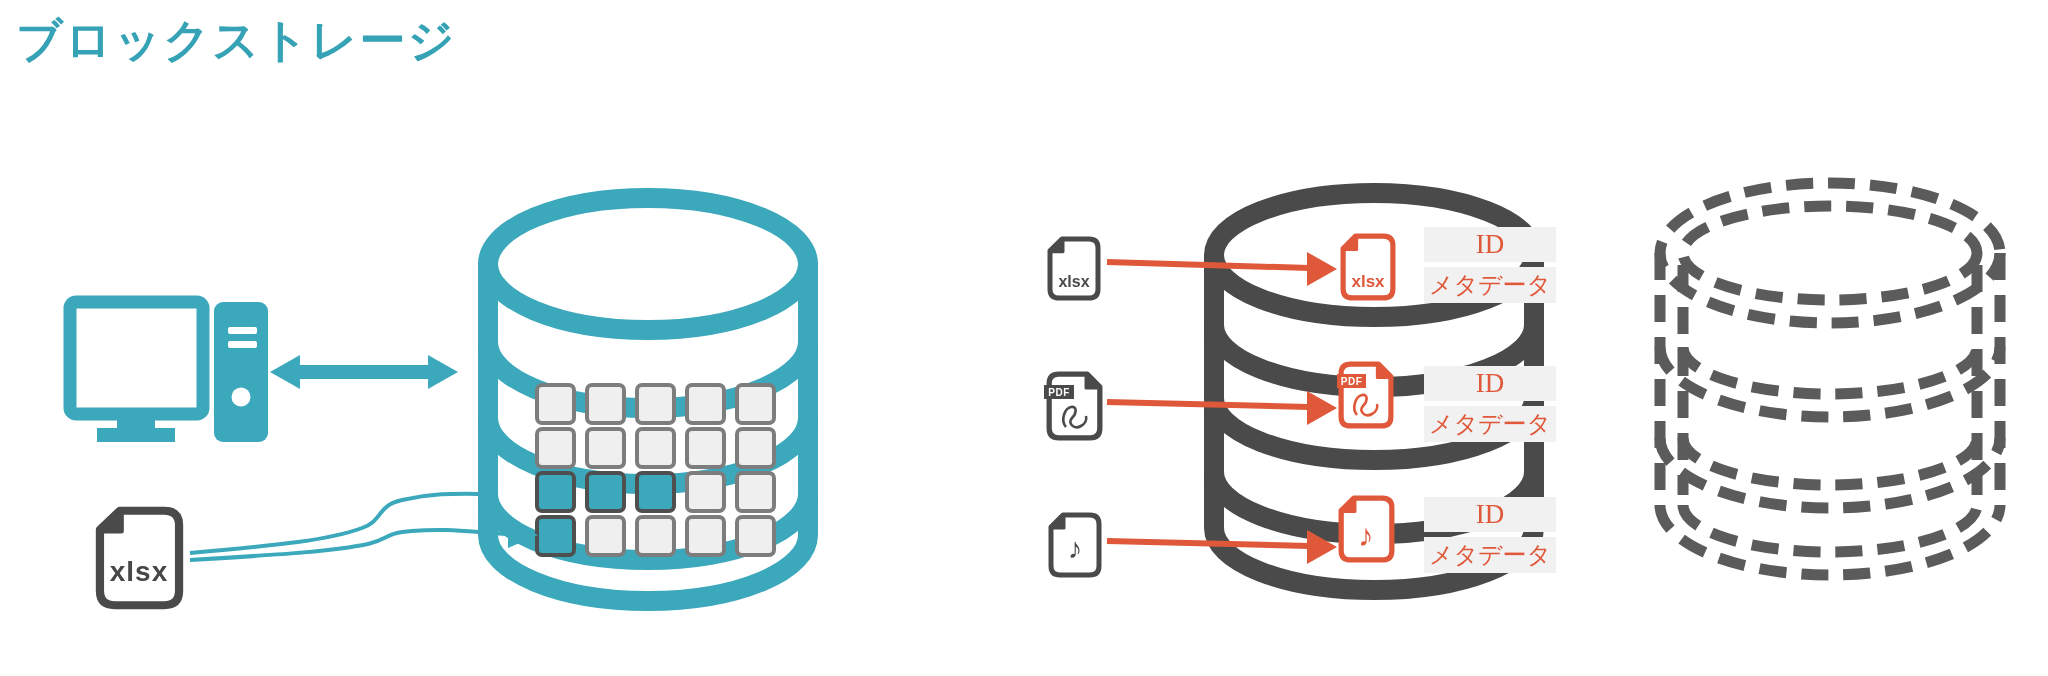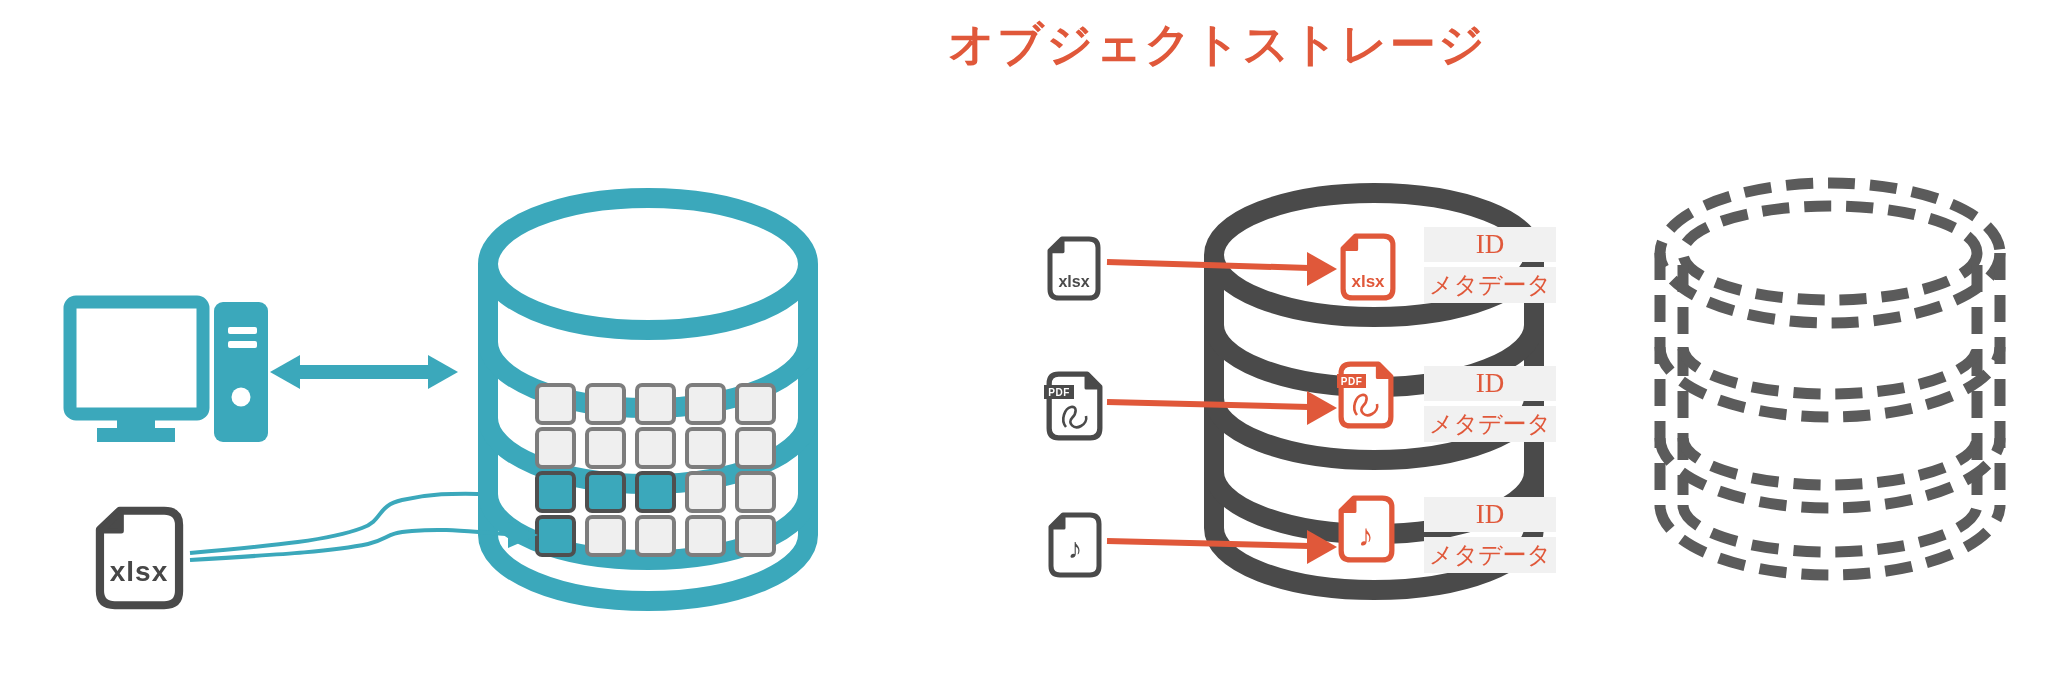--- a/index.html
+++ b/index.html
@@ -34,21 +34,21 @@
   .note-label-orange{font-size:31px;fill:#E0583A;}
   .id-label{font-size:27px;fill:#E0583A;font-family:"Liberation Serif","DejaVu Serif",serif;}
   .meta-label{font-size:24px;fill:#E0583A;}
   .label-box{fill:#F1F1F1;}
 </style>
 </head>
 <body>
 
 <div class="canvas">
 
-  <div class="title title-right">オブジェクトストレージ</div>
+  <div class="title title-left">ブロックストレージ</div>
 
   <svg width="2048" height="676" viewBox="0 0 2048 676">
     <defs>
 
       <symbol id="file-left" viewBox="0 0 54 66" preserveAspectRatio="none">
         <path d="M 15 3 H 42 Q 51 3 51 12 V 54 Q 51 63 42 63 H 12 Q 3 63 3 54 V 15 Z" fill="#ffffff" stroke="currentColor" stroke-width="5" stroke-linejoin="round"></path>
         <path d="M 4 16 L 16 4 L 16 16 Z" fill="currentColor" stroke="currentColor" stroke-width="3" stroke-linejoin="round"></path>
       </symbol>
 
       <symbol id="file-right" viewBox="0 0 54 66" preserveAspectRatio="none">

